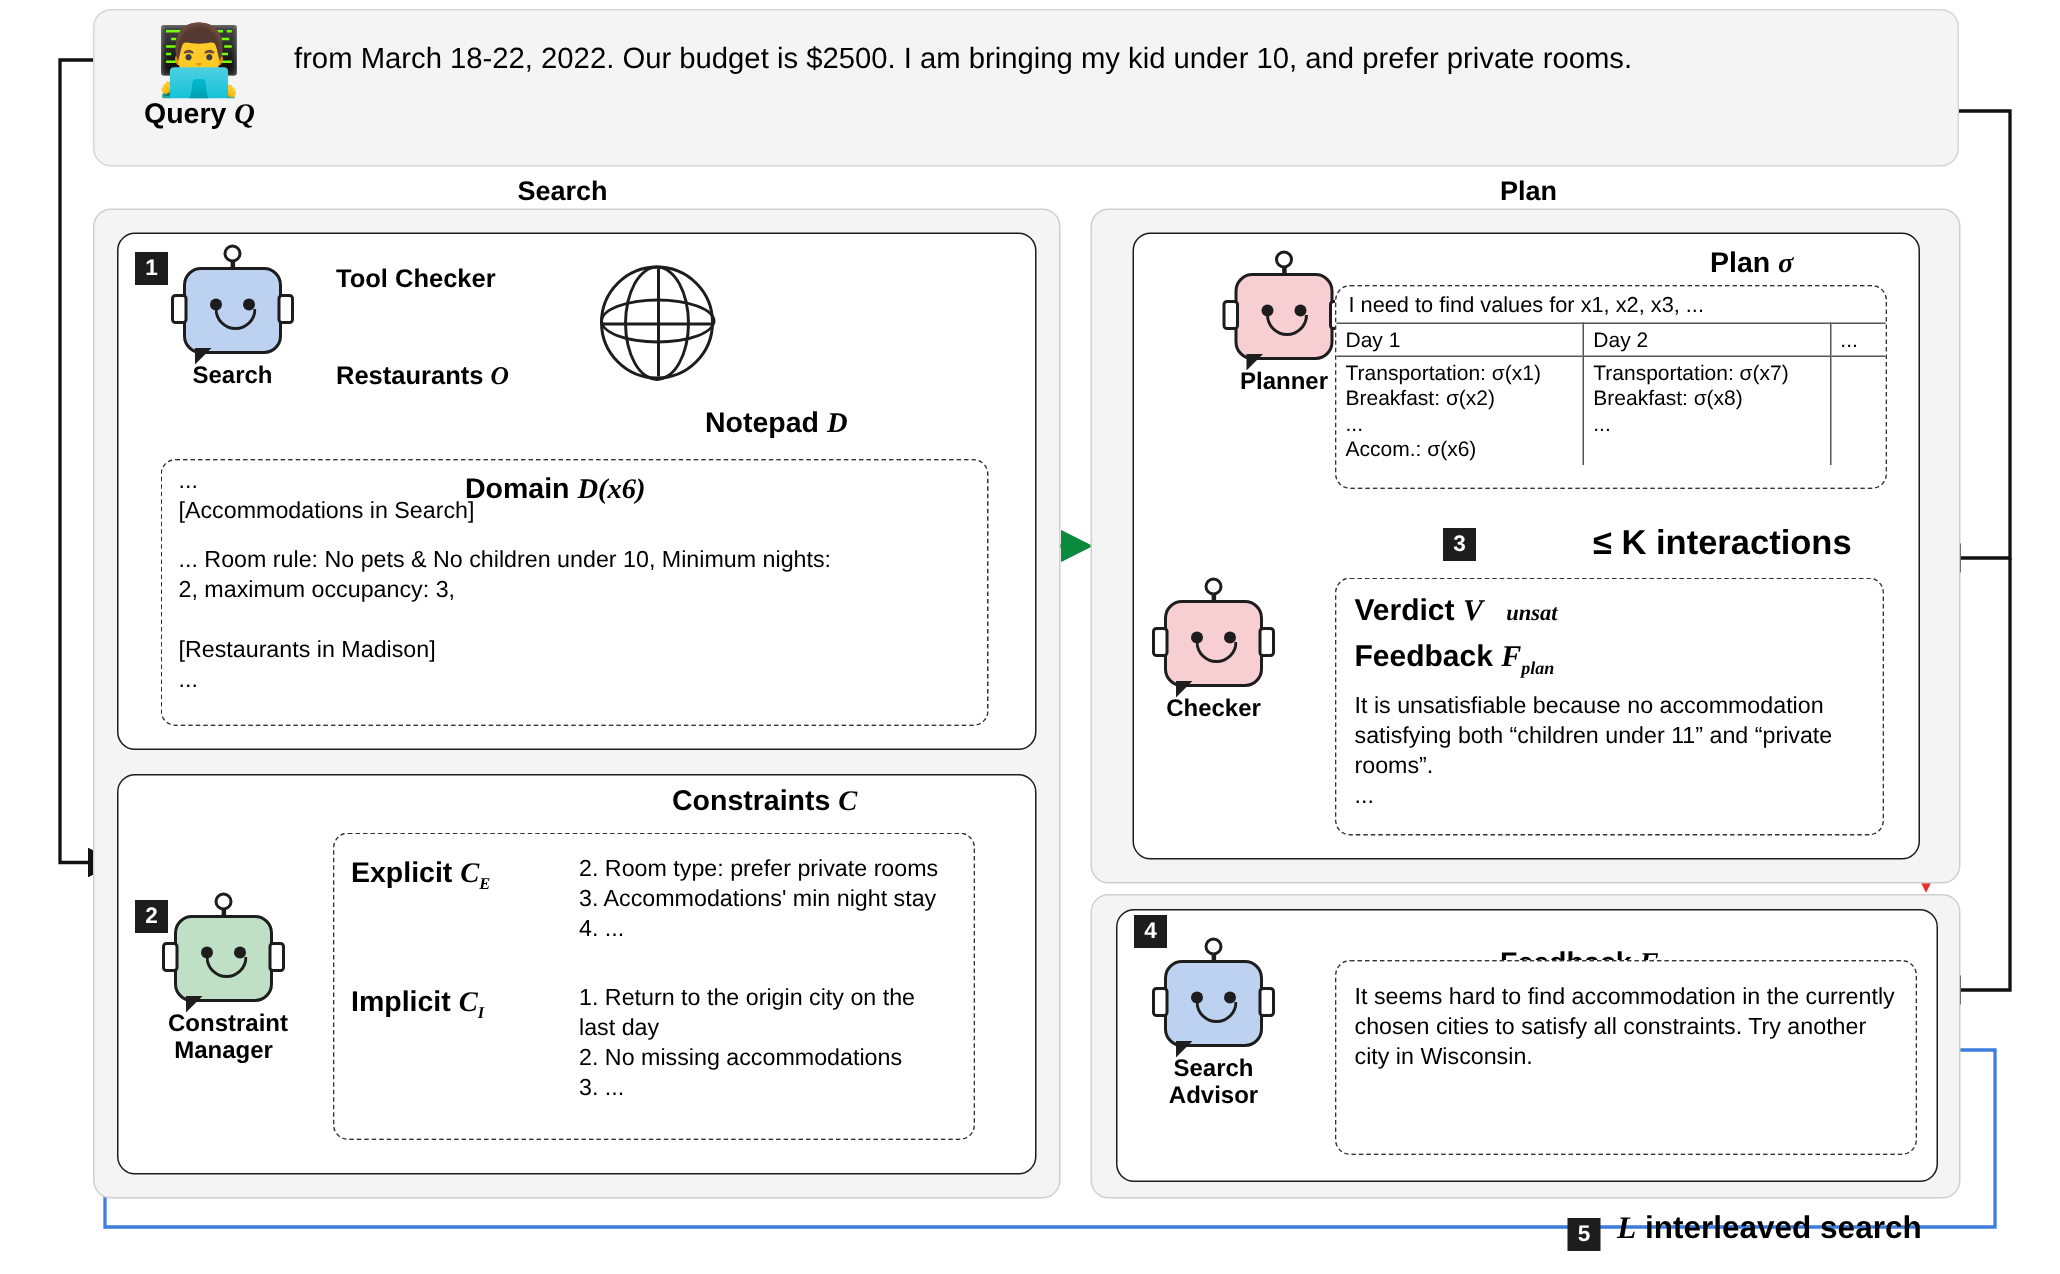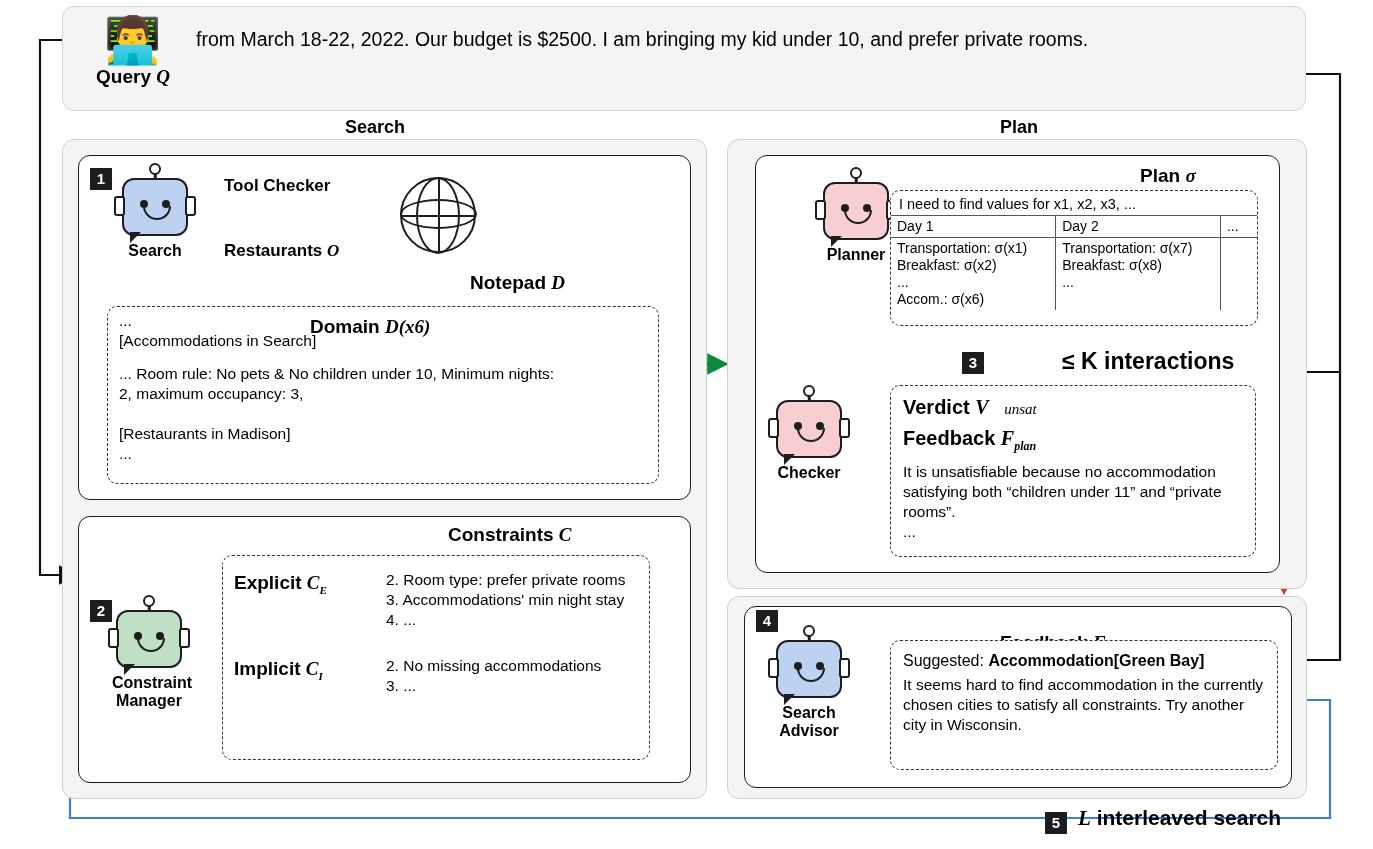--- a/index.html
+++ b/index.html
@@ -191,20 +191,21 @@
 <div class="abs hdr" style="left:448px;top:524px;"><span>Constraints</span> <span class="bser">C</span></div>
 <div class="abs dashed" id="constraints-box"></div>
 <div class="abs hdr" style="left:234px;top:572px;"><span>Explicit</span> <span class="bser">C<sub style="font-size:11px">E</sub></span></div>
 <div class="abs mid" style="left:386px;top:570px;width:260px;">
   <div>2. Room type: prefer private rooms</div>
   <div>3. Accommodations' min night stay</div>
   <div>4. ...</div>
 </div>
 <div class="abs hdr" style="left:234px;top:658px;"><span>Implicit</span> <span class="bser">C<sub style="font-size:11px">I</sub></span></div>
 <div class="abs mid" style="left:386px;top:656px;width:250px;">
+  <div>1. Return to the origin city on the last day</div>
   <div>2. No missing accommodations</div>
   <div>3. ...</div>
 </div>
 
 <div class="abs robot pink" id="robot-planner">
   <div class="face">
       <span class="ear-l"></span>
       <span class="ear-r"></span>
       <span class="eyes"><span></span><span></span></span>
       <span class="mouth"></span>
@@ -250,21 +251,21 @@
       <span class="eyes"><span></span><span></span></span>
       <span class="mouth"></span>
       <span class="tail"></span>
     </div>
   <div class="name">Checker</div>
 </div>
 <div class="abs dashed" id="verdict-box">
   <div style="padding:10px 12px 0 12px;">
     <div style="font-size:20px;font-weight:bold;">
       <span>Verdict</span> <span class="bser">V</span>
-      <span class="ital" style="font-size:15px;font-weight:normal;margin-left:10px;">unsat</span>
+      <span class="ital" style="font-size:15px;font-weight:bold;margin-left:10px;">unsat</span>
     </div>
     <div style="font-size:20px;font-weight:bold;margin-top:8px;">
       <span>Feedback</span> <span class="bser">F<sub style="font-size:12px">plan</sub></span>
     </div>
     <div class="mid" style="margin-top:8px;">It is unsatisfiable because no accommodation satisfying both “children under 11” and “private rooms”.</div>
     <div class="mid">...</div>
   </div>
 </div>
 
 <div class="abs badge" style="left:756px;top:610px;">4</div>
@@ -274,21 +275,18 @@
       <span class="ear-r"></span>
       <span class="eyes"><span></span><span></span></span>
       <span class="mouth"></span>
       <span class="tail"></span>
     </div>
   <div class="name"><span>Search</span><br><span>Advisor</span></div>
 </div>
 <div class="abs hdr" style="left:1000px;top:608px;margin-top:24px;"><span>Feedback</span> <span class="bser">F<sub style="font-size:12px">search</sub></span></div>
 <div class="abs dashed" id="fbsearch-box">
   <div style="padding:10px 12px;">
-    <div class="mid" style="font-size:16px;">
-      <span>Suggested:</span> <b>Accommodation[Green Bay]</b>
-    </div>
     <div class="mid" style="margin-top:4px;">It seems hard to find accommodation in the currently chosen cities to satisfy all constraints. Try another city in Wisconsin.</div>
   </div>
 </div>
 
 <div class="abs badge" style="left:1045px;top:812px;">5</div>
 <div class="abs" style="left:1078px;top:806px;font-size:21px;font-weight:bold;"><span class="bser" style="font-size:21px;">L</span> <span id="footerTxt">interleaved search</span></div>
 
 </body></html>

